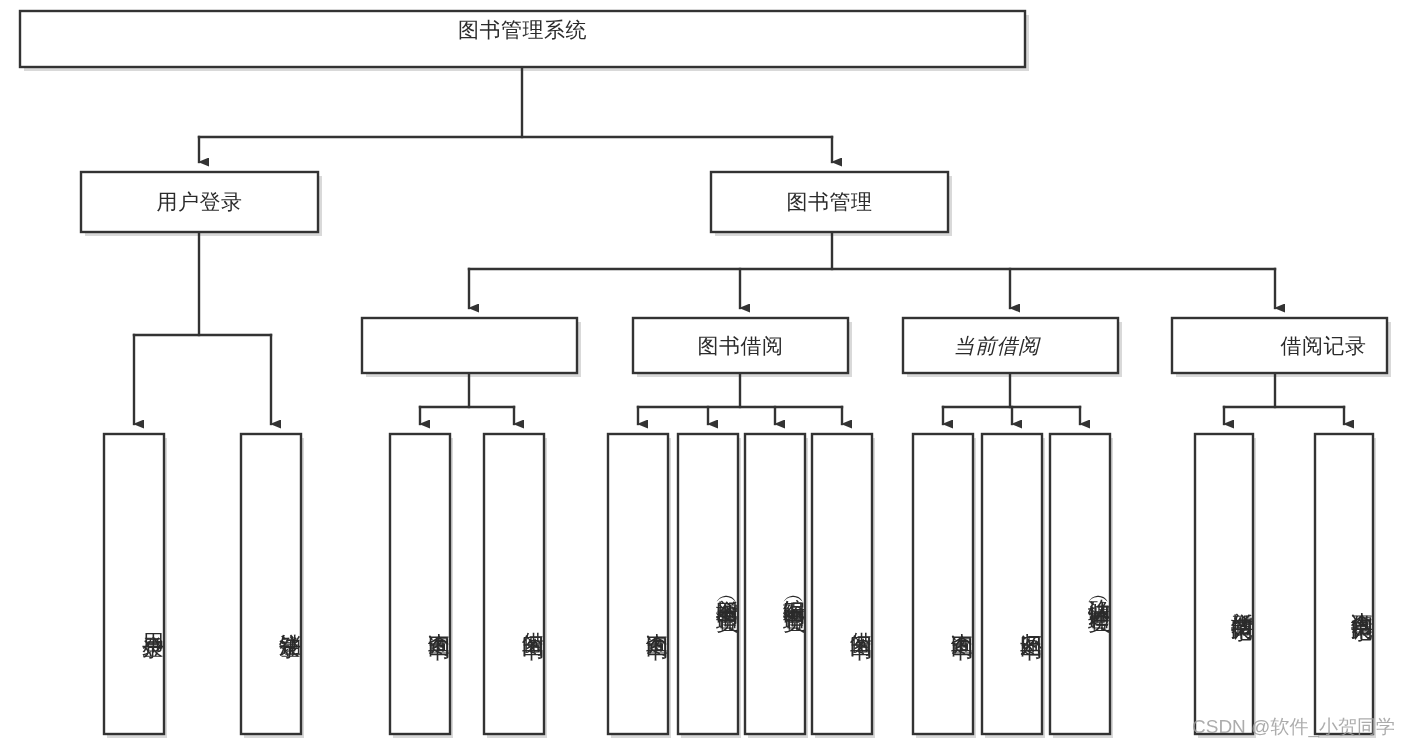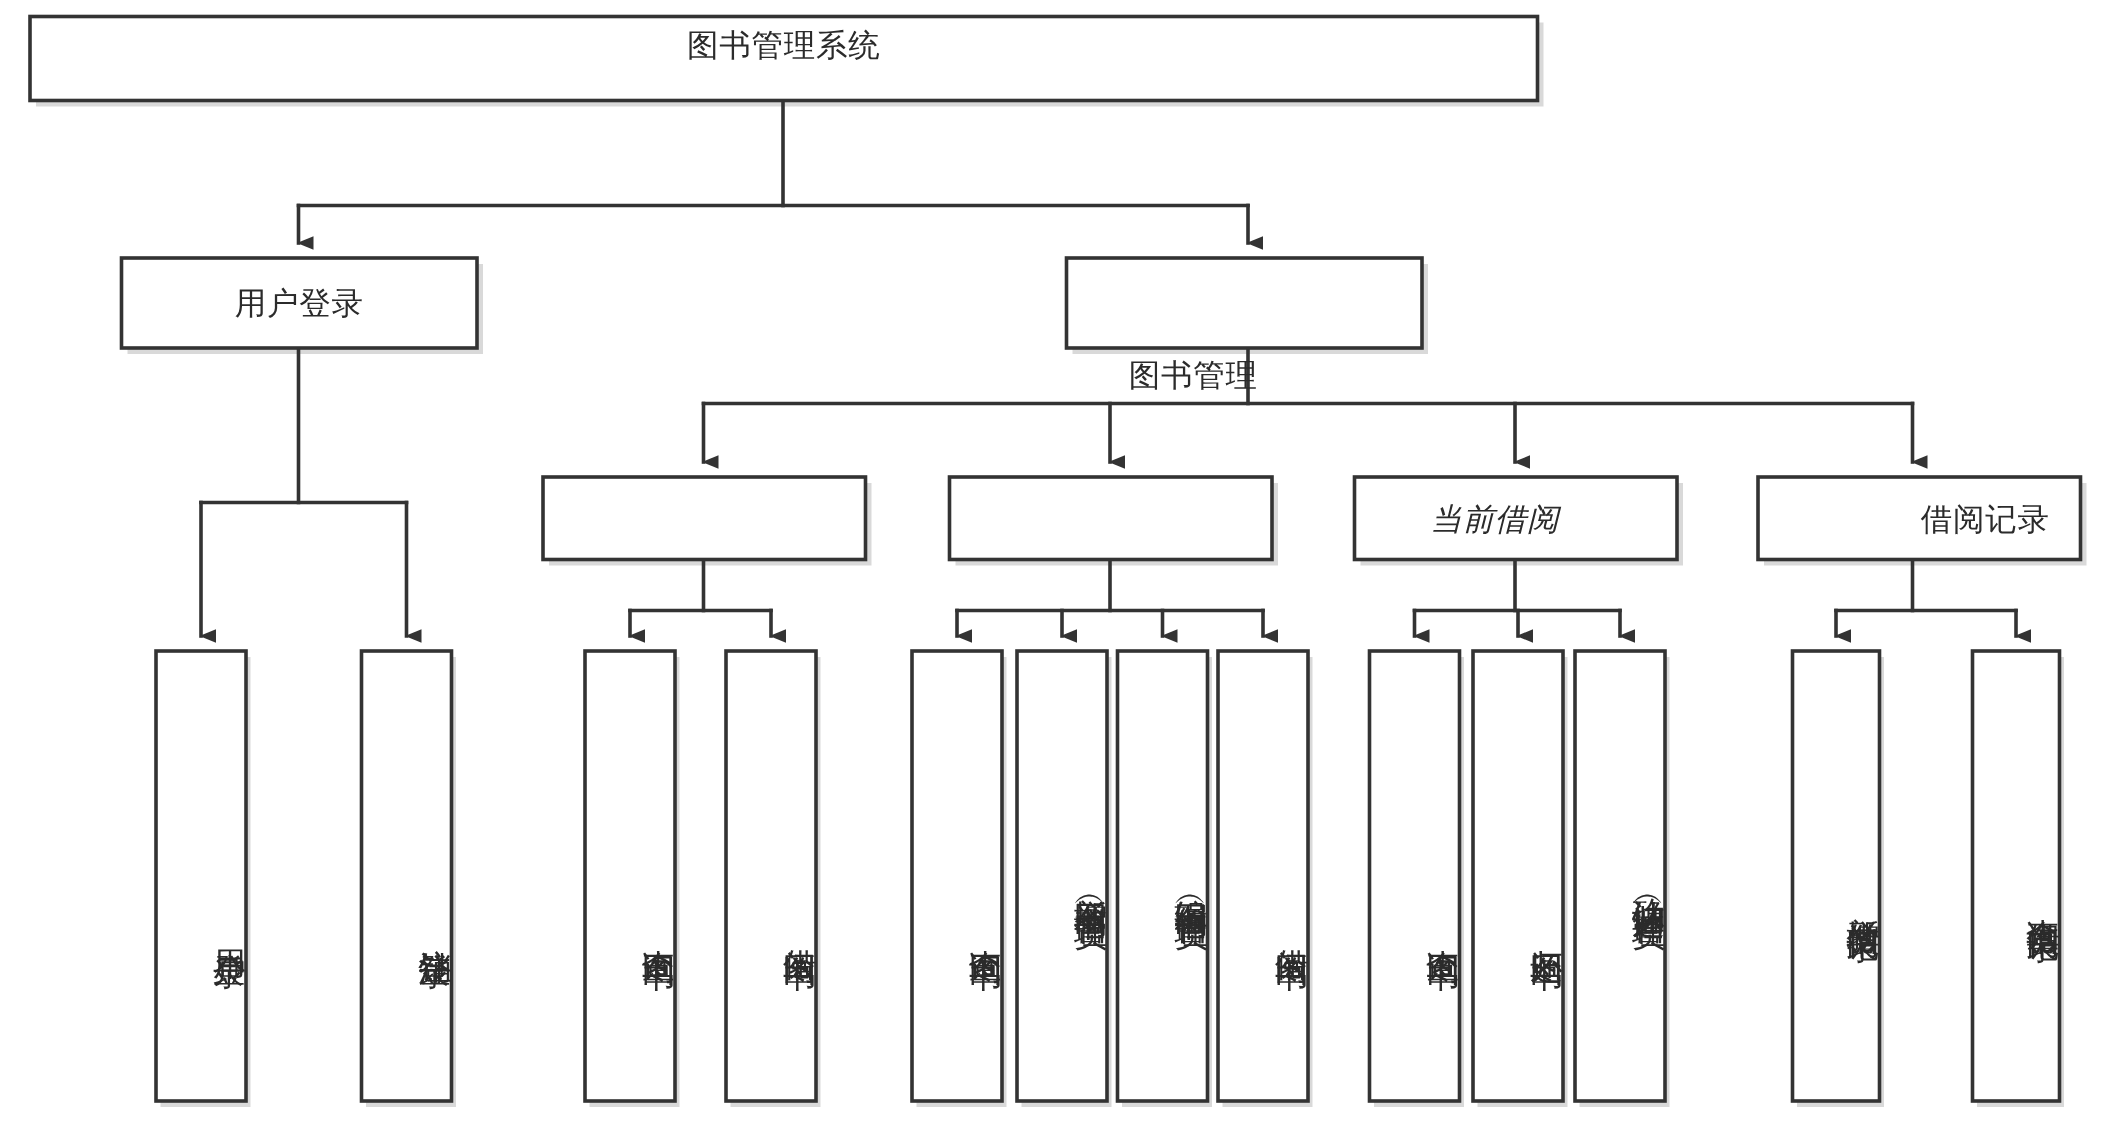--- a/index.html
+++ b/index.html
@@ -169,33 +169,35 @@
       <rect class="node-rect" x="982" y="434" width="60" height="300"></rect>
       <rect class="node-rect" x="1050" y="434" width="60" height="300"></rect>
       <rect class="node-rect" x="1195" y="434" width="58" height="300"></rect>
       <rect class="node-rect" x="1315" y="434" width="58" height="300"></rect>
     </g>
   </svg>
 
   <div class="node-label horiz" style="left:20px; top:2px; width:1005px; height:56px;">图书管理系统</div>
 
   <div class="node-label horiz" style="left:81px; top:172px; width:237px; height:60px;">用户登录</div>
-  <div class="node-label horiz" style="left:677px; top:172px; width:237px; height:60px;margin-top:48px;">图书管理</div>
-
+  <div class="node-label horiz" style="left:711px; top:172px; width:237px; height:60px;">图书管理</div>
+
+  <div class="node-label horiz" style="left:633px; top:318px; width:215px; height:55px;">图书借阅</div>
   <div class="node-label horiz" style="left:903px; top:318px; width:187px; height:55px;font-style:italic;">当前借阅</div>
   <div class="node-label horiz" style="left:1172px; top:318px; width:215px; height:55px;margin-left:44px;">借阅记录</div>
 
   <div class="node-label vert" style="left:104px; top:498px; width:60px; height:236px;">用户登录</div>
   <div class="node-label vert" style="left:241px; top:498px; width:60px; height:236px;">注销登录</div>
   <div class="node-label vert" style="left:390px; top:498px; width:60px; height:236px;">查询图书</div>
   <div class="node-label vert" style="left:484px; top:498px; width:60px; height:236px;">借阅图书</div>
   <div class="node-label vert" style="left:608px; top:498px; width:60px; height:236px;">查询图书</div>
   <div class="node-label vert" style="left:678px; top:440px; width:60px; height:294px;">新增图书（管理员）</div>
   <div class="node-label vert" style="left:745px; top:440px; width:60px; height:294px;">编辑图书（管理员）</div>
   <div class="node-label vert" style="left:812px; top:498px; width:60px; height:236px;">借阅图书</div>
   <div class="node-label vert" style="left:913px; top:498px; width:60px; height:236px;">查询图书</div>
   <div class="node-label vert" style="left:982px; top:498px; width:60px; height:236px;">归还图书</div>
   <div class="node-label vert" style="left:1050px; top:440px; width:60px; height:294px;">确认归还（管理员）</div>
   <div class="node-label vert" style="left:1195px; top:460px; width:58px; height:274px;">新增借阅记录</div>
   <div class="node-label vert" style="left:1315px; top:460px; width:58px; height:274px;">查询借阅记录</div>
 
+  <div class="watermark" style="left:1192px; top:714px;">CSDN @软件_小贺同学</div>
 
 </div>
 
 </body></html>

